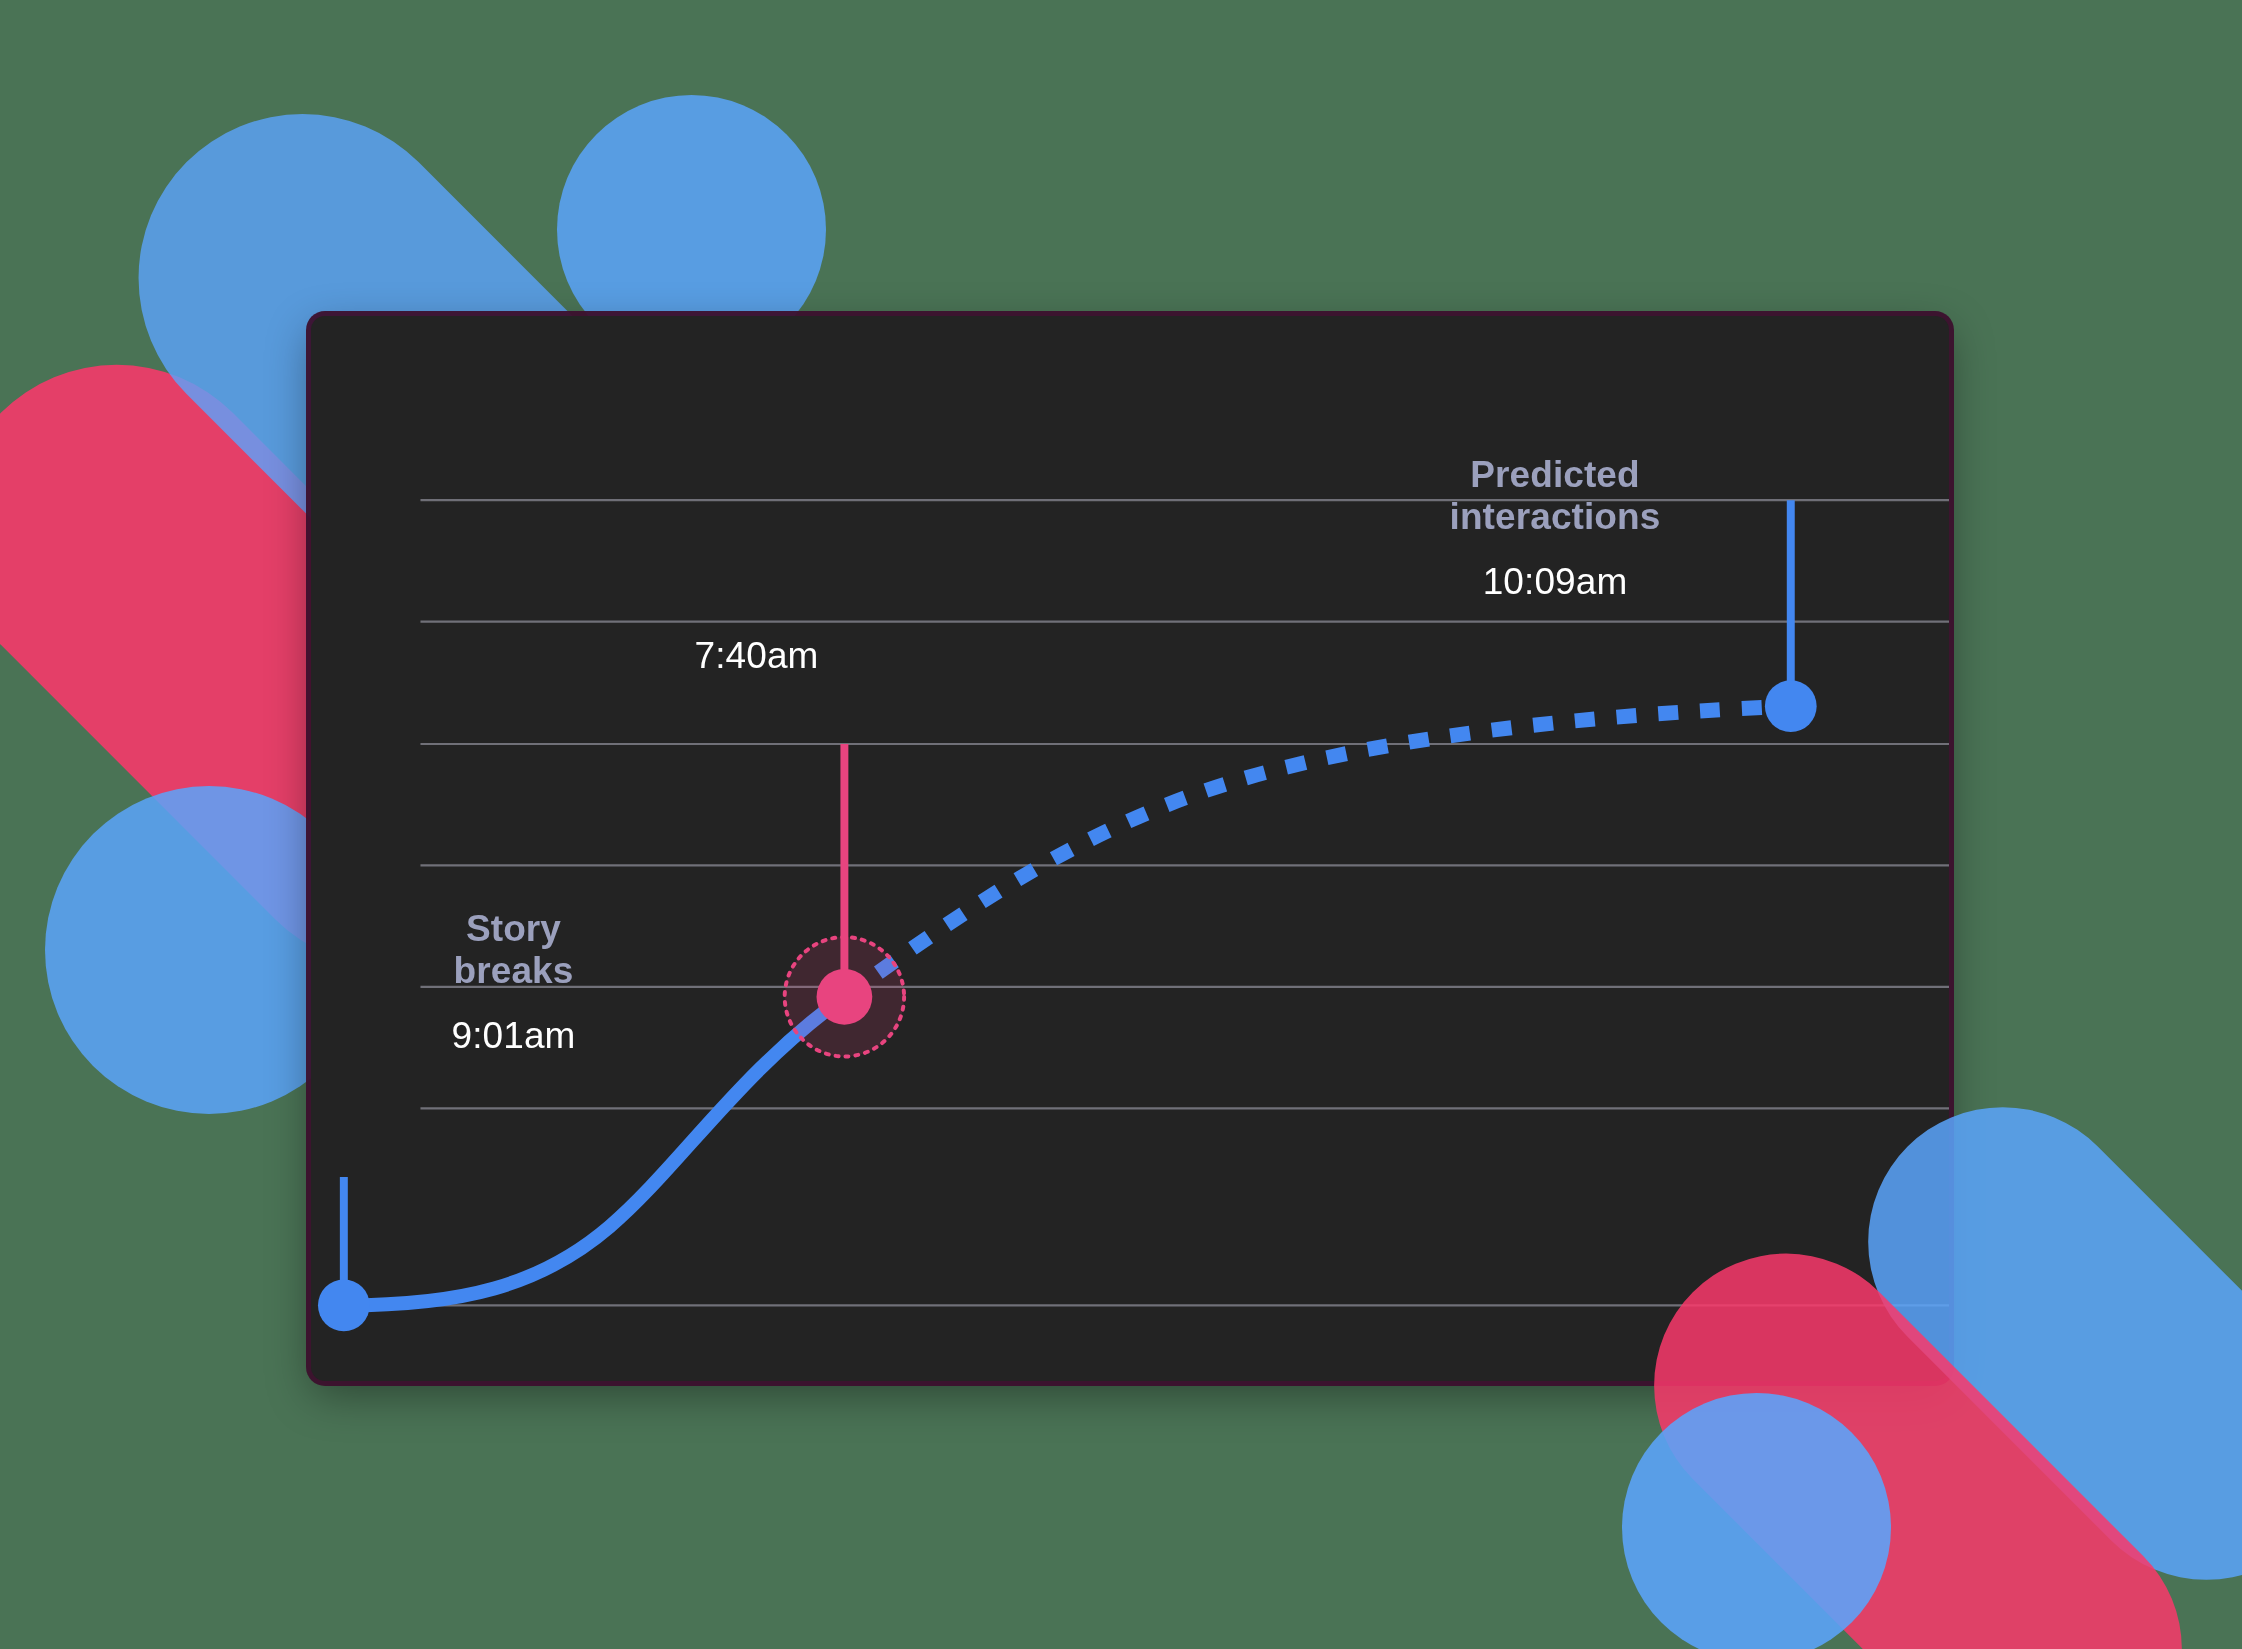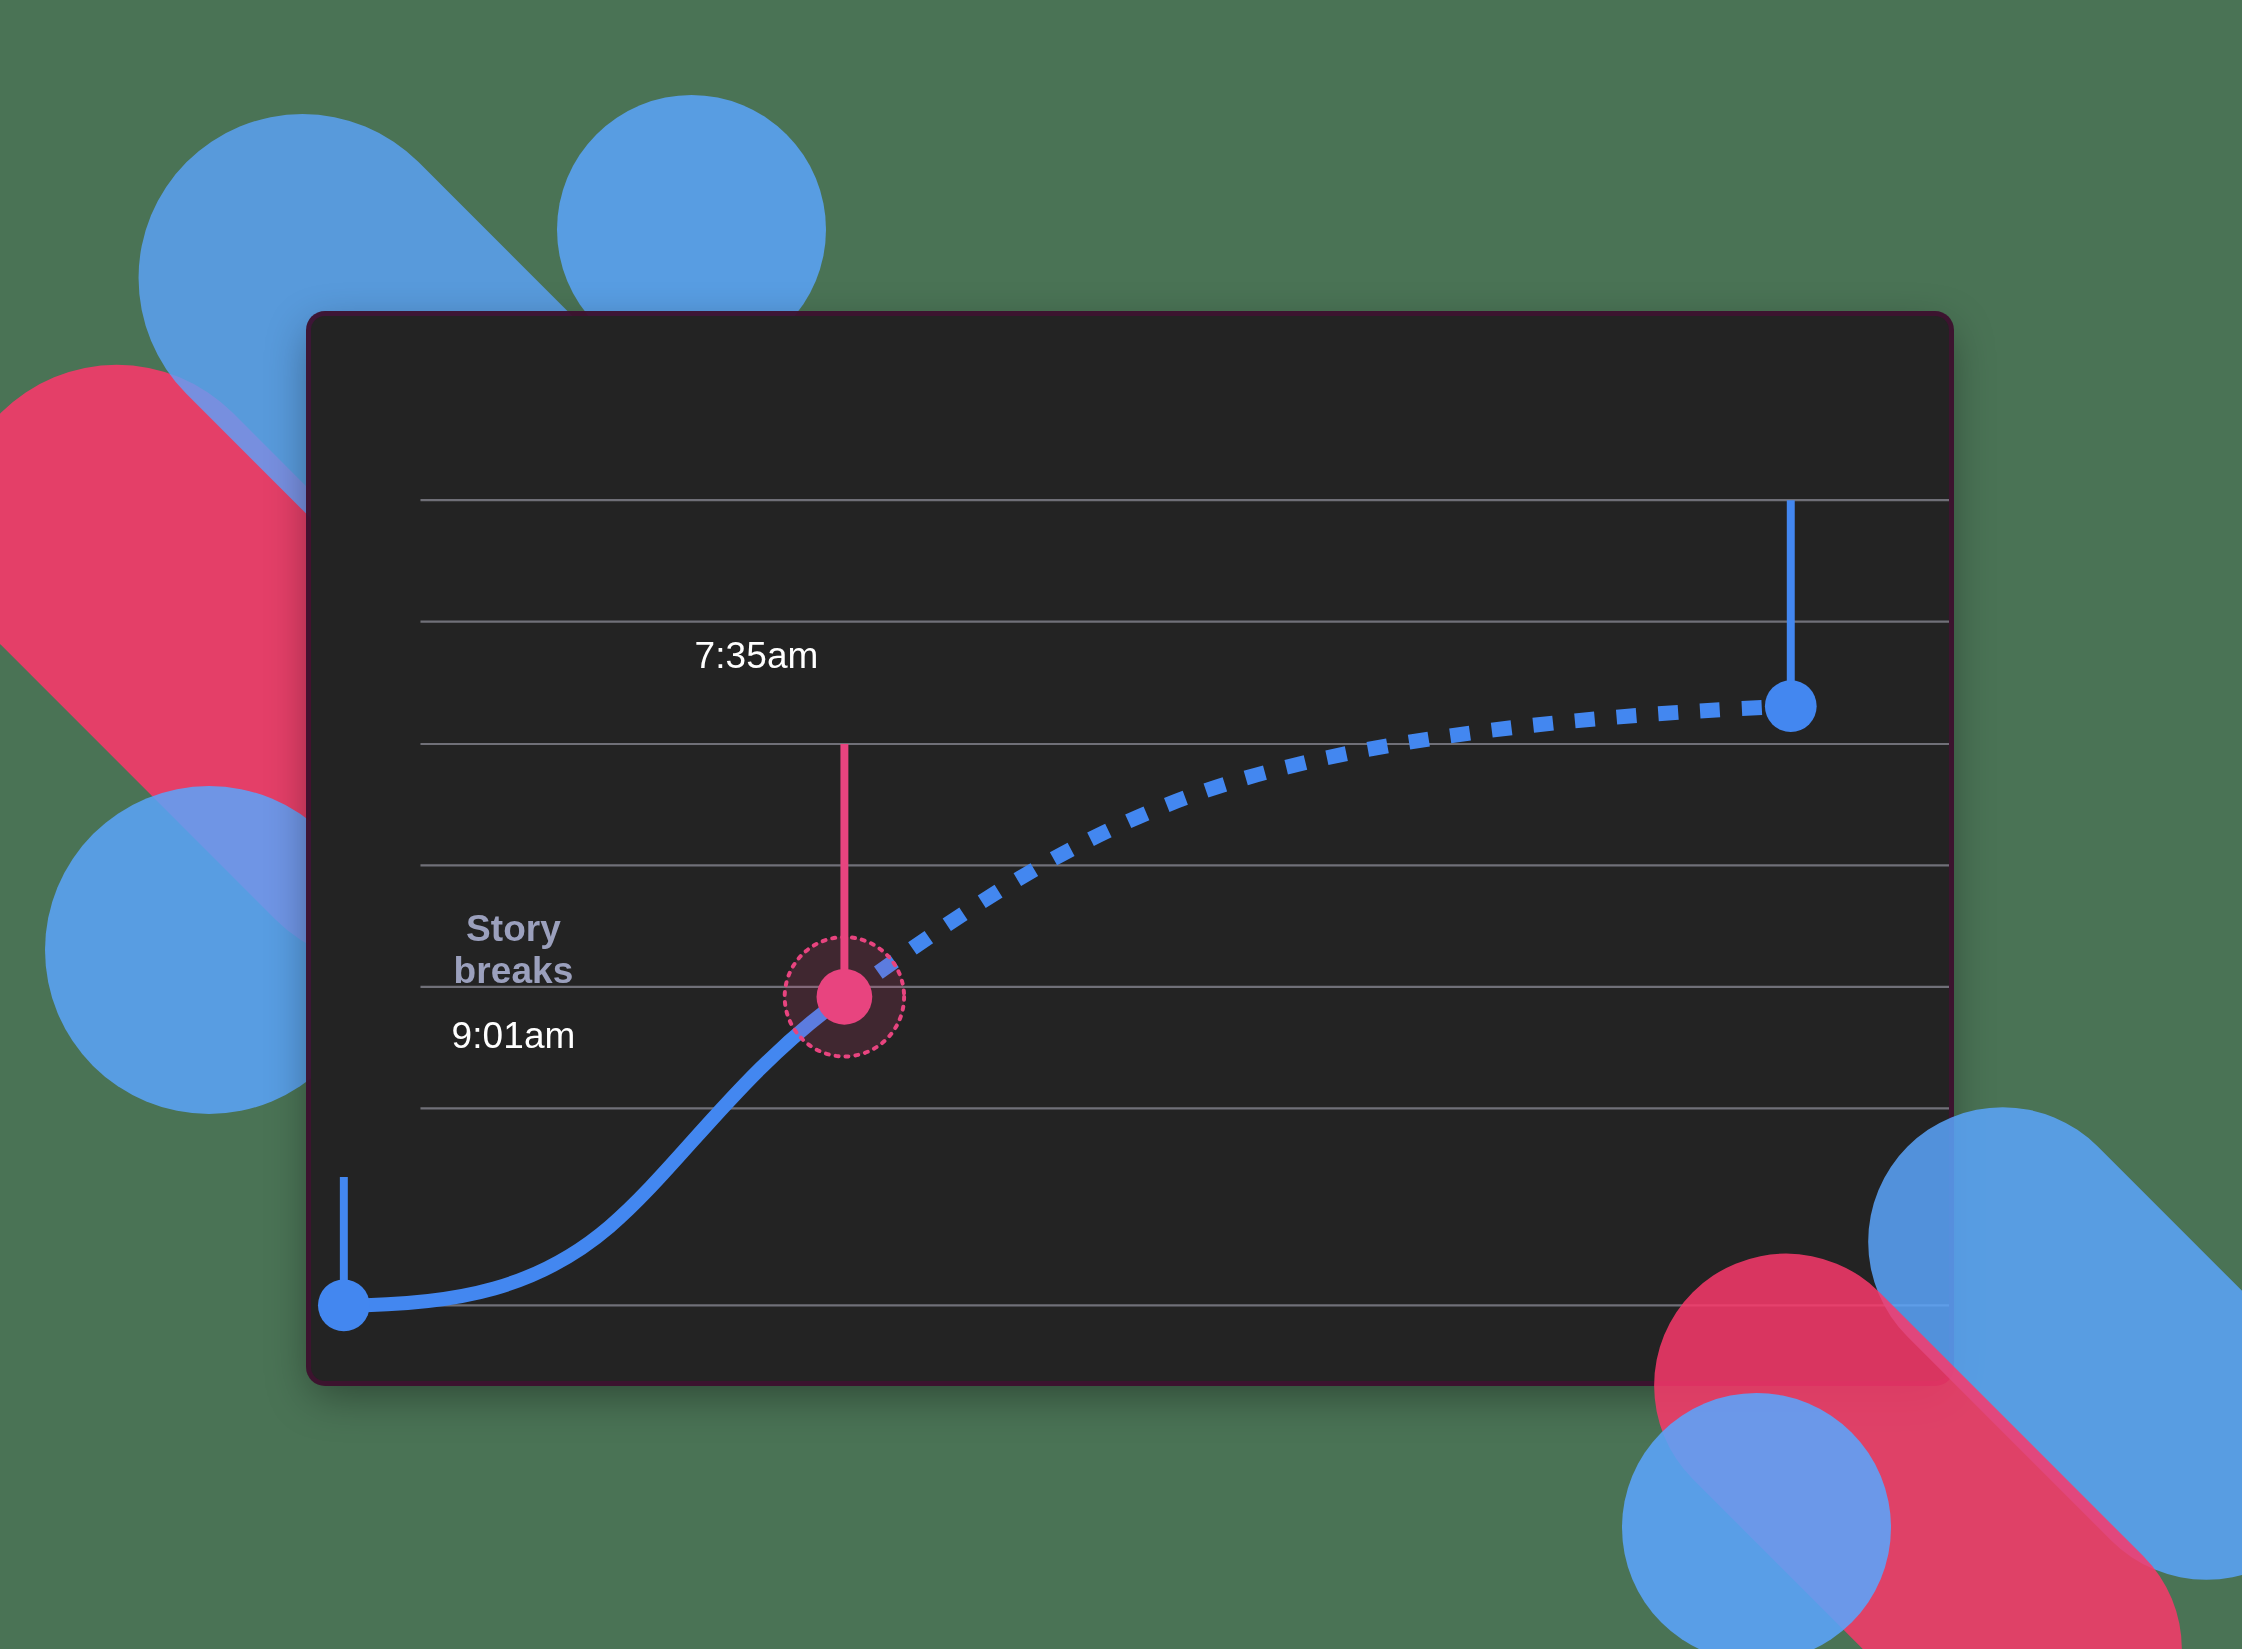--- a/index.html
+++ b/index.html
@@ -176,23 +176,28 @@
       </svg>
     </div>
 
     <div class="annot" id="annot-story">
       <span class="ttl">Story
 breaks</span>
       <span class="time">9:01am</span>
     </div>
 
     <div class="annot" id="annot-alert">
-      <span class="time">7:35am</span>
-    </div>
-
+      <span class="time">7:40am</span>
+    </div>
+
+    <div class="annot" id="annot-predicted">
+      <span class="ttl">Predicted
+interactions</span>
+      <span class="time">10:09am</span>
+    </div>
 
   </div>
 
   <div class="blob blob-br-blue-up"></div>
   <div class="blob blob-br-pink"></div>
   <div class="blob blob-br-blue-low"></div>
 
 </div>
 
 

